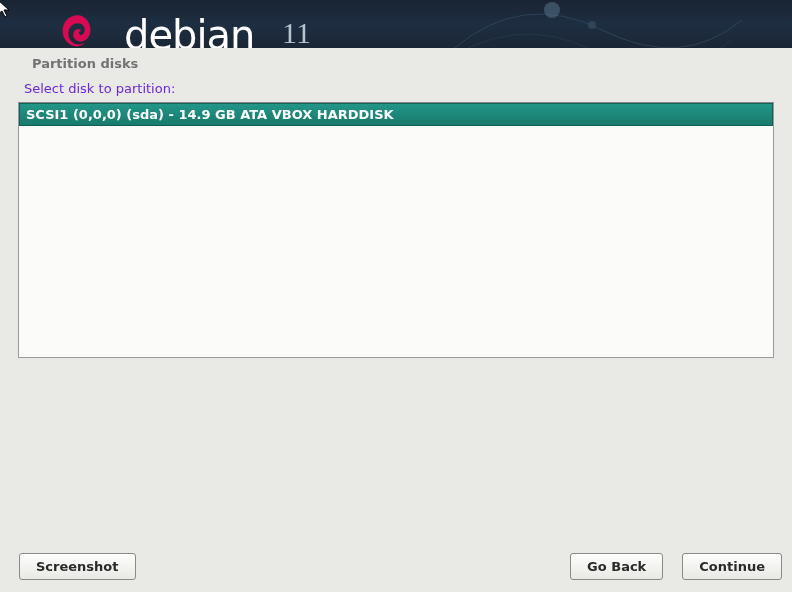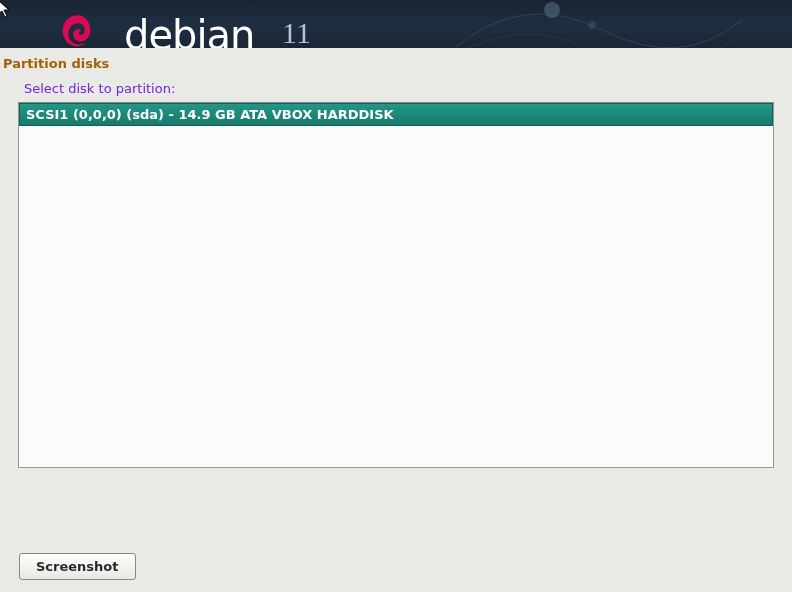--- a/index.html
+++ b/index.html
@@ -54,24 +54,24 @@
       font-weight: 300;
       font-family: Liberation Serif, serif;
     }
     .cursor {
       position: absolute;
       left: -2px;
       top: 0px;
       z-index: 100;
     }
     .title-bar {
-      padding: 8px 3px;
+      padding: 8px 32px;
       font-size: 13px;
       font-weight: bold;
-      color: #a16207;
+      color: #737373;
     }
     .content-area {
       margin: 0 8px;
       background: #e9e9e6;
     }
     .warning-text {
       padding: 4px 12px 6px 12px;
       font-size: 13px;
       font-weight: bold;
       color: #222;
@@ -80,21 +80,21 @@
     .select-label {
       padding: 2px 12px 6px 16px;
       font-size: 13px;
       color: #6d28d9;
     }
     .disk-list {
       margin: 0 10px;
       border: 1px solid #999;
       border-top: 1px solid #888;
       background: #fbfbfa;
-      height: 366px;
+      height: 256px;
     }
     .disk-item {
       background: #1a8173;
       background: linear-gradient(to bottom, #229688 0%, #187a6c 100%);
       color: #ffffff;
       padding: 3px 6px;
       font-size: 13px;
       font-weight: bold;
       border: 1px solid #0f6156;
       cursor: pointer;
@@ -160,13 +160,17 @@
 
 <div class="content-area">
   <div class="select-label">Select disk to partition:</div>
   <div class="disk-list">
     <div class="disk-item">SCSI1 (0,0,0) (sda) - 14.9 GB ATA VBOX HARDDISK</div>
   </div>
 </div>
 
 <div class="bottom-bar">
   <button class="btn btn-screenshot">Screenshot</button>
+  <div class="button-group-right">
+    <button class="btn btn-goback">Go Back</button>
+    <button class="btn btn-continue">Continue</button>
+  </div>
 </div>
 
 </body></html>

